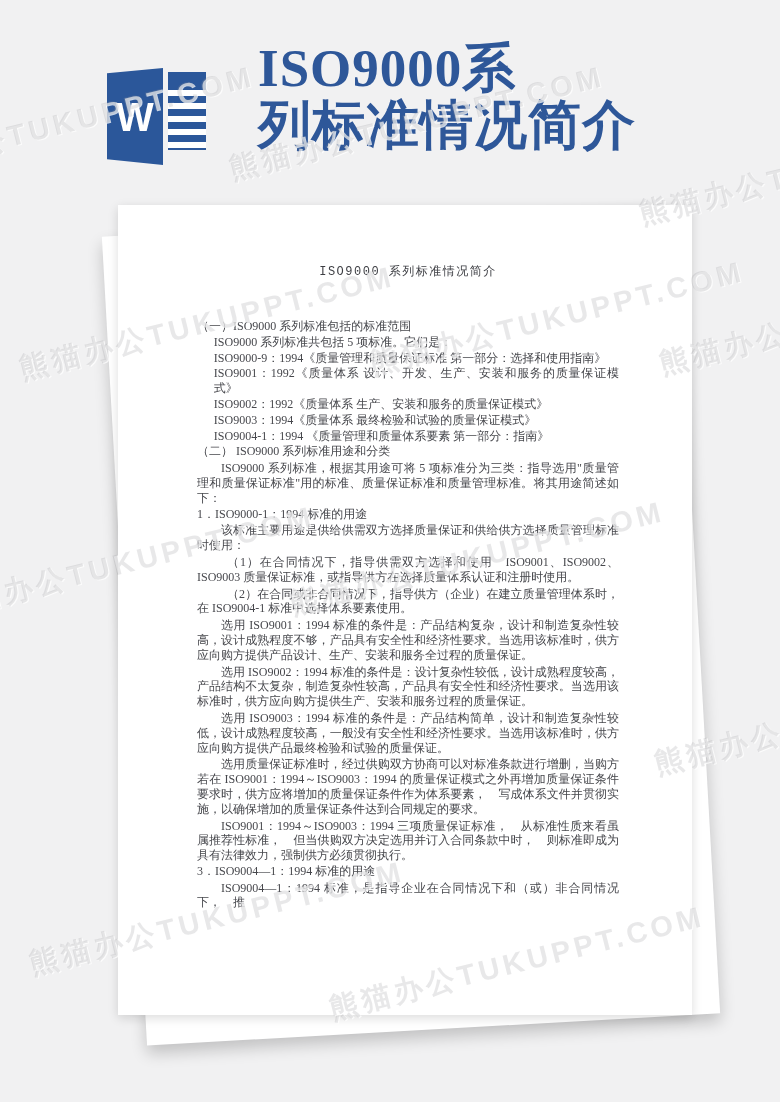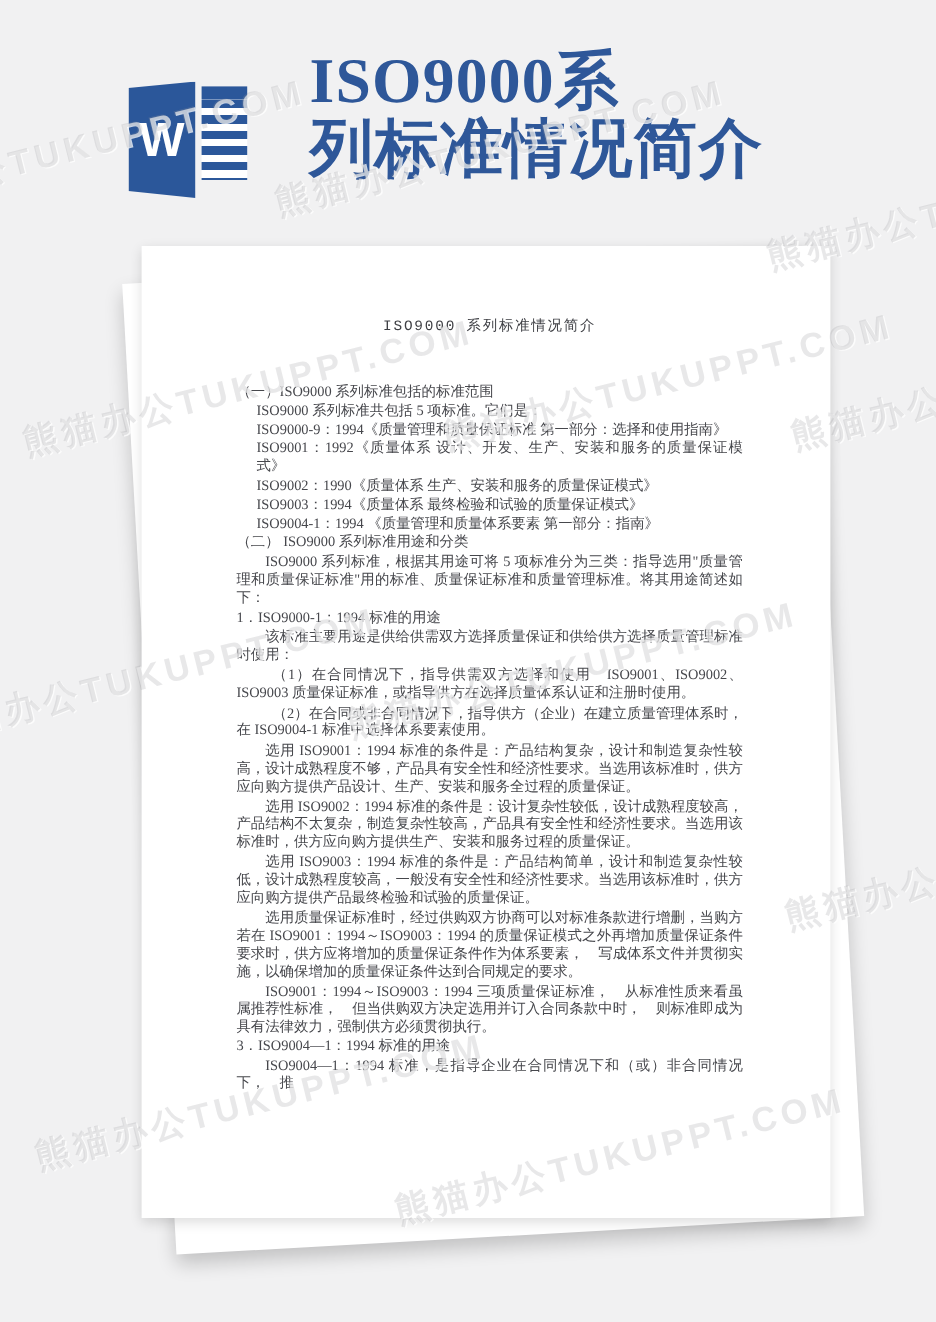--- a/index.html
+++ b/index.html
@@ -86,21 +86,21 @@
 
   <div class="page back"></div>
 
   <div class="page front">
     <h1 class="doc-title">ISO9000 系列标准情况简介</h1>
     <div class="doc-body" id="doc-body">
         <p class="s1">（一）ISO9000 系列标准包括的标准范围</p>
         <p class="s2">ISO9000 系列标准共包括 5 项标准。它们是：</p>
         <p class="s2">ISO9000-9：1994《质量管理和质量保证标准 第一部分：选择和使用指南》</p>
         <p class="s2">ISO9001：1992《质量体系 设计、开发、生产、安装和服务的质量保证模式》</p>
-        <p class="s2">ISO9002：1990《质量体系 生产、安装和服务的质量保证模式》</p>
+        <p class="s2">ISO9002：1992《质量体系 生产、安装和服务的质量保证模式》</p>
         <p class="s2">ISO9003：1994《质量体系 最终检验和试验的质量保证模式》</p>
         <p class="s2">ISO9004-1：1994 《质量管理和质量体系要素 第一部分：指南》</p>
         <p class="s1">（二） ISO9000 系列标准用途和分类</p>
         <p class="p">ISO9000 系列标准，根据其用途可将 5 项标准分为三类：指导选用"质量管理和质量保证标准"用的标准、质量保证标准和质量管理标准。将其用途简述如下：</p>
         <p class="s1">1．ISO9000-1：1994 标准的用途</p>
         <p class="p">该标准主要用途是供给供需双方选择质量保证和供给供方选择质量管理标准时使用：</p>
         <p class="p25">（1）在合同情况下，指导供需双方选择和使用　ISO9001、ISO9002、ISO9003 质量保证标准，或指导供方在选择质量体系认证和注册时使用。</p>
         <p class="p25">（2）在合同或非合同情况下，指导供方（企业）在建立质量管理体系时，　在 ISO9004-1 标准中选择体系要素使用。</p>
         <p class="p">选用 ISO9001：1994 标准的条件是：产品结构复杂，设计和制造复杂性较高，设计成熟程度不够，产品具有安全性和经济性要求。当选用该标准时，供方应向购方提供产品设计、生产、安装和服务全过程的质量保证。</p>
         <p class="p">选用 ISO9002：1994 标准的条件是：设计复杂性较低，设计成熟程度较高，产品结构不太复杂，制造复杂性较高，产品具有安全性和经济性要求。当选用该标准时，供方应向购方提供生产、安装和服务过程的质量保证。</p>

